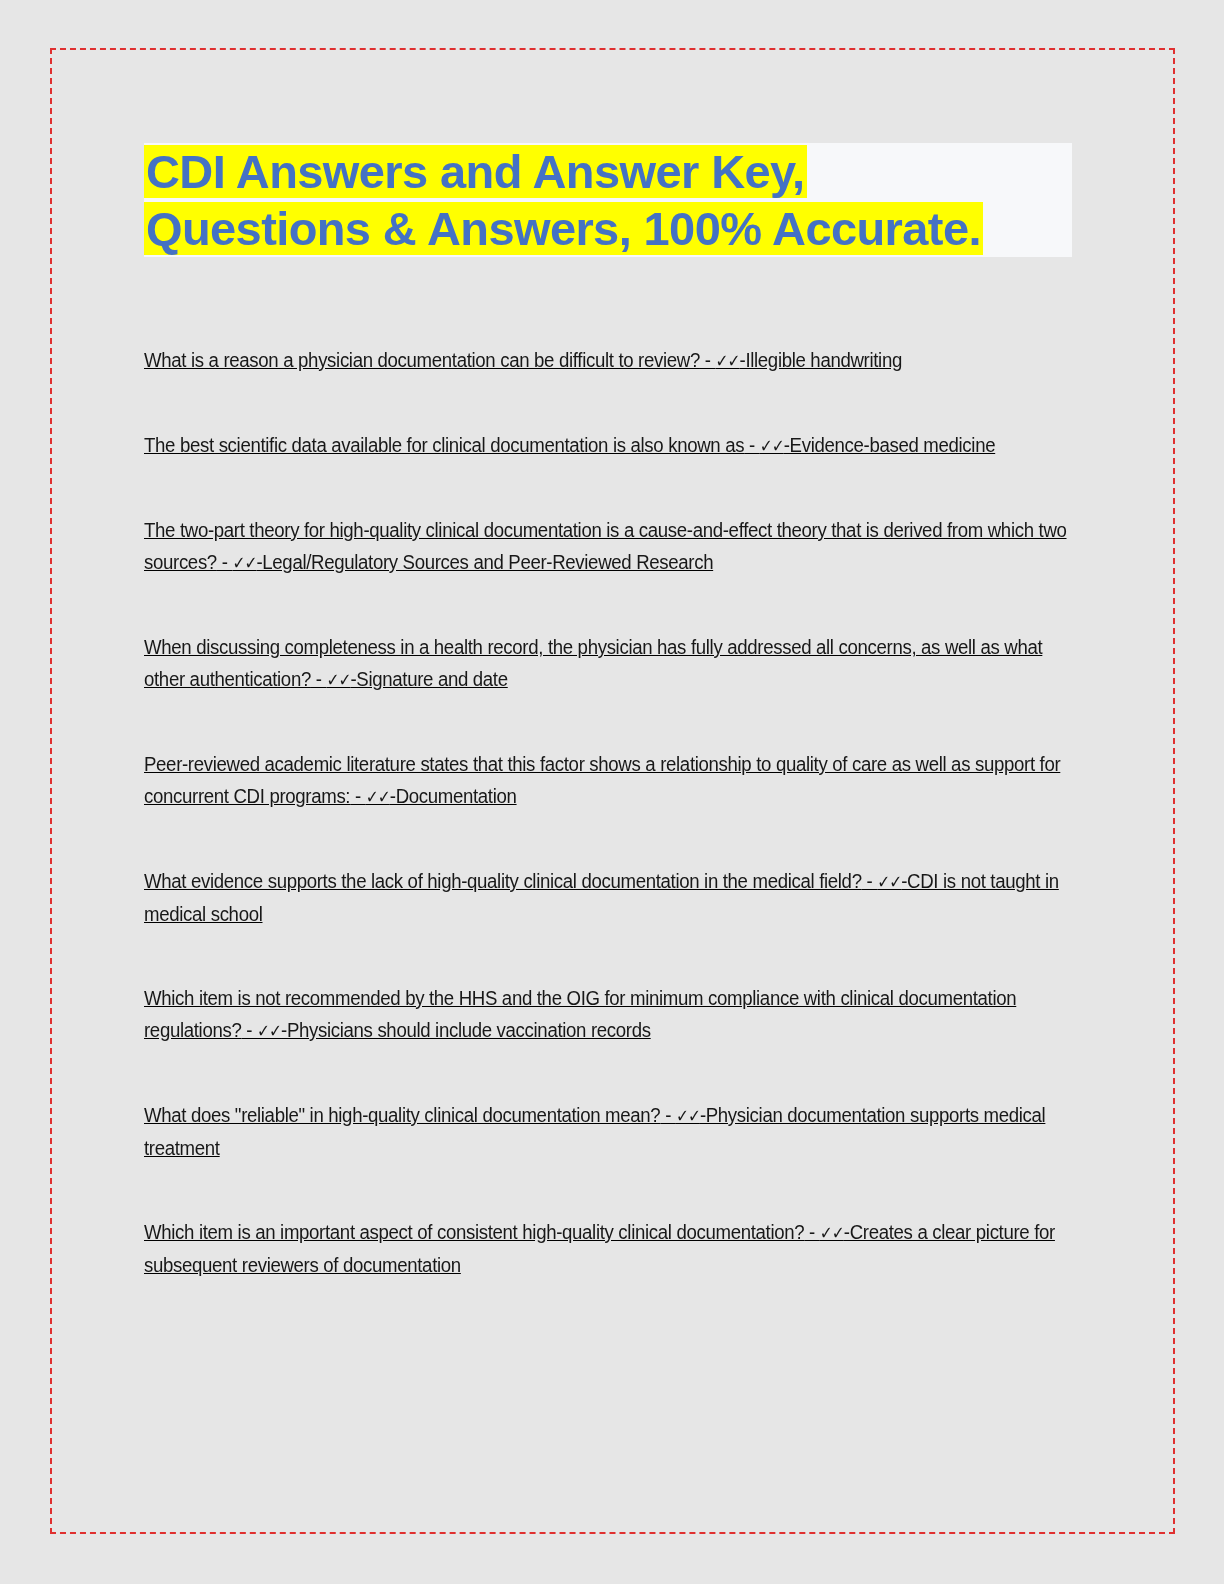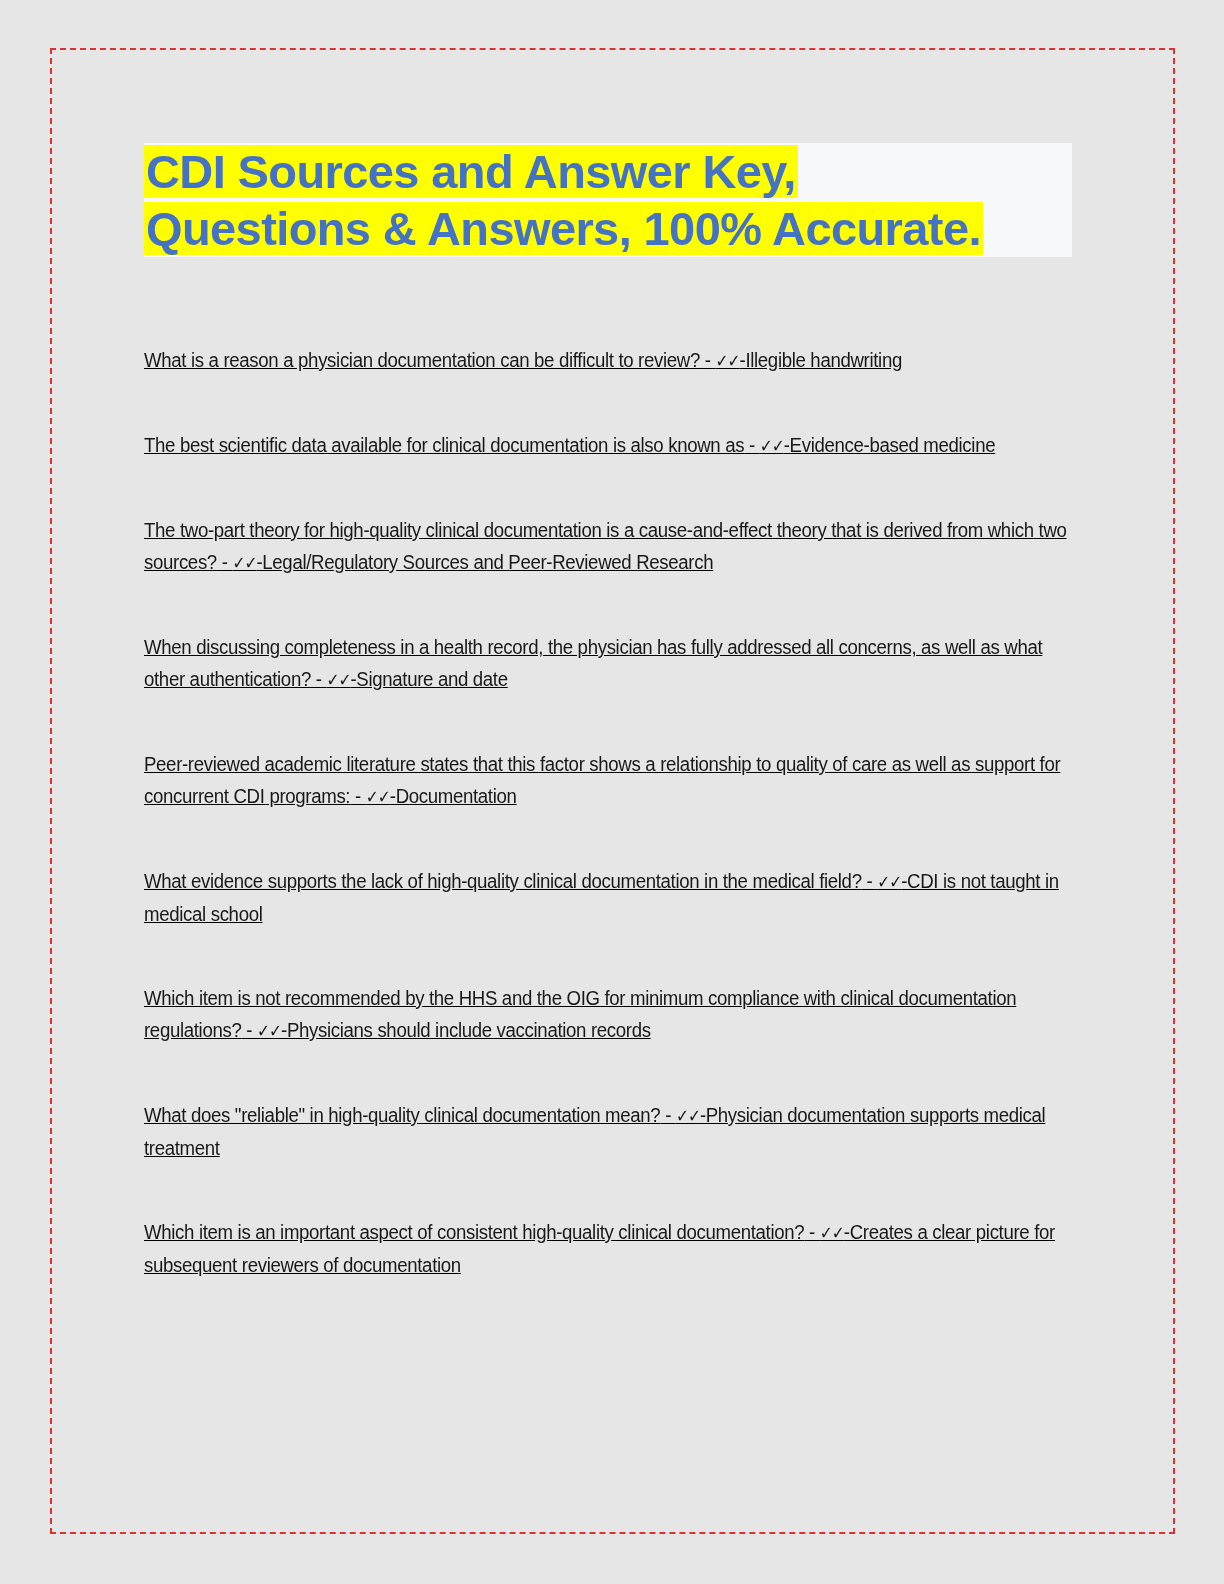--- a/index.html
+++ b/index.html
@@ -104,21 +104,21 @@
 </style>
 </head>
 <body>
 
 <div id="page-frame"></div>
 
 <div id="doc">
 
   <div id="title-block">
     <div id="title-backdrop"></div>
-    <div class="title-line" id="title-line-1"><span class="title-hl">CDI Sources and Answer Key,</span></div>
+    <div class="title-line" id="title-line-1"><span class="title-hl">CDI Answers and Answer Key,</span></div>
     <div class="title-line" id="title-line-2"><span class="title-hl">Questions &amp; Answers, 100% Accurate.</span></div>
   </div>
 
   <div id="qa-list">
       <p class="qa-item"><span>What is a reason a physician documentation can be difficult to review?</span><span> - </span><span class="check">✓✓</span><span>-Illegible handwriting</span></p>
       <p class="qa-item"><span>The best scientific data available for clinical documentation is also known as</span><span> - </span><span class="check">✓✓</span><span>-Evidence-based medicine</span></p>
       <p class="qa-item"><span>The two-part theory for high-quality clinical documentation is a cause-and-effect theory that is derived from which two sources?</span><span> - </span><span class="check">✓✓</span><span>-Legal/Regulatory Sources and Peer-Reviewed Research</span></p>
       <p class="qa-item"><span>When discussing completeness in a health record, the physician has fully addressed all concerns, as well as what other authentication?</span><span> - </span><span class="check">✓✓</span><span>-Signature and date</span></p>
       <p class="qa-item"><span>Peer-reviewed academic literature states that this factor shows a relationship to quality of care as well as support for concurrent CDI programs:</span><span> - </span><span class="check">✓✓</span><span>-Documentation</span></p>
       <p class="qa-item"><span>What evidence supports the lack of high-quality clinical documentation in the medical field?</span><span> - </span><span class="check">✓✓</span><span>-CDI is not taught in medical school</span></p>

